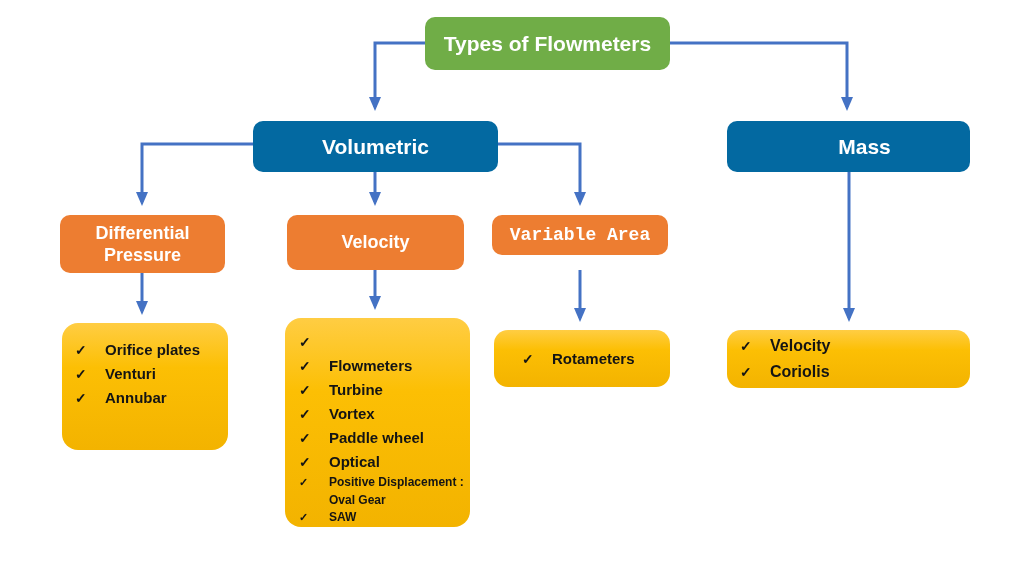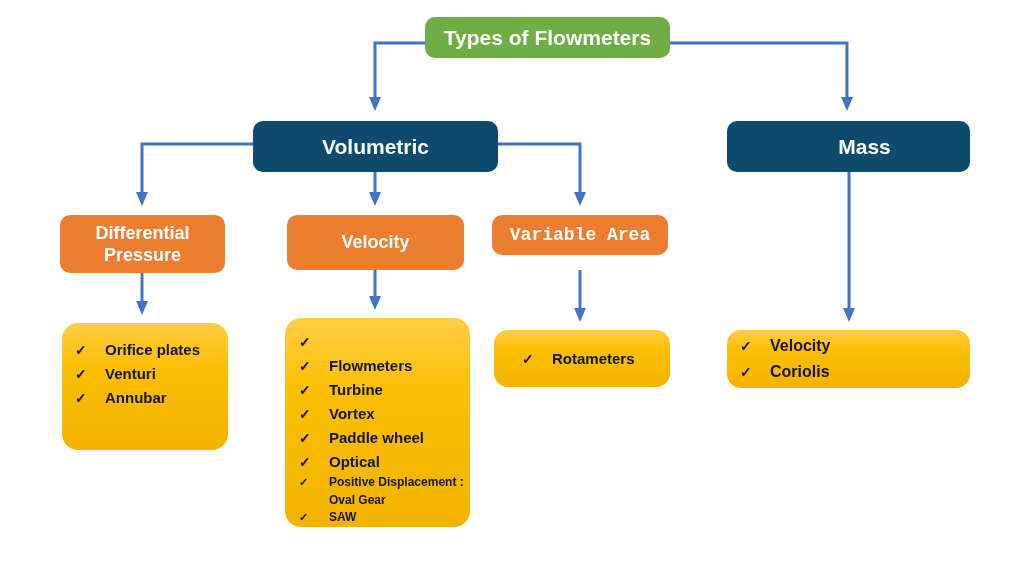--- a/index.html
+++ b/index.html
@@ -4,22 +4,22 @@
 <style>
   html,body{margin:0;padding:0;background:#ffffff;}
   .canvas{
     position:relative;width:1024px;height:576px;background:#ffffff;overflow:hidden;
     font-family:"Liberation Sans",sans-serif;
   }
   .node{
     position:absolute;display:flex;align-items:center;justify-content:center;
     text-align:center;color:#ffffff;font-weight:bold;box-sizing:border-box;
   }
-  .node-root{left:425px;top:17px;width:245px;height:41px;background:#70AD47;border-radius:10px;font-size:21px;}
-  .node-blue{background:#0c4a6e;border-radius:10px;font-size:21px;}
+  .node-root{left:425px;top:17px;width:245px;height:53px;background:#70AD47;border-radius:10px;font-size:21px;}
+  .node-blue{background:#0369a1;border-radius:10px;font-size:21px;}
   .node-volumetric{left:253px;top:121px;width:245px;height:51px;}
   .node-mass{left:727px;top:121px;width:243px;height:51px;padding-left:32px;}
   .node-orange{background:#ED7D31;border-radius:10px;font-size:18px;line-height:1.25;}
   .node-dp{left:60px;top:215px;width:165px;height:58px;padding:12px 10px;}
   .node-velocity{left:287px;top:215px;width:177px;height:55px;}
   .node-va{left:492px;top:215px;width:176px;height:40px;font-family:Liberation Mono, monospace;}
   .leaf{
     position:absolute;box-sizing:border-box;border-radius:16px;
     background:linear-gradient(180deg,#FFCD43 0%,#FCBF04 35%,#F3B300 100%);
     color:#141414;

